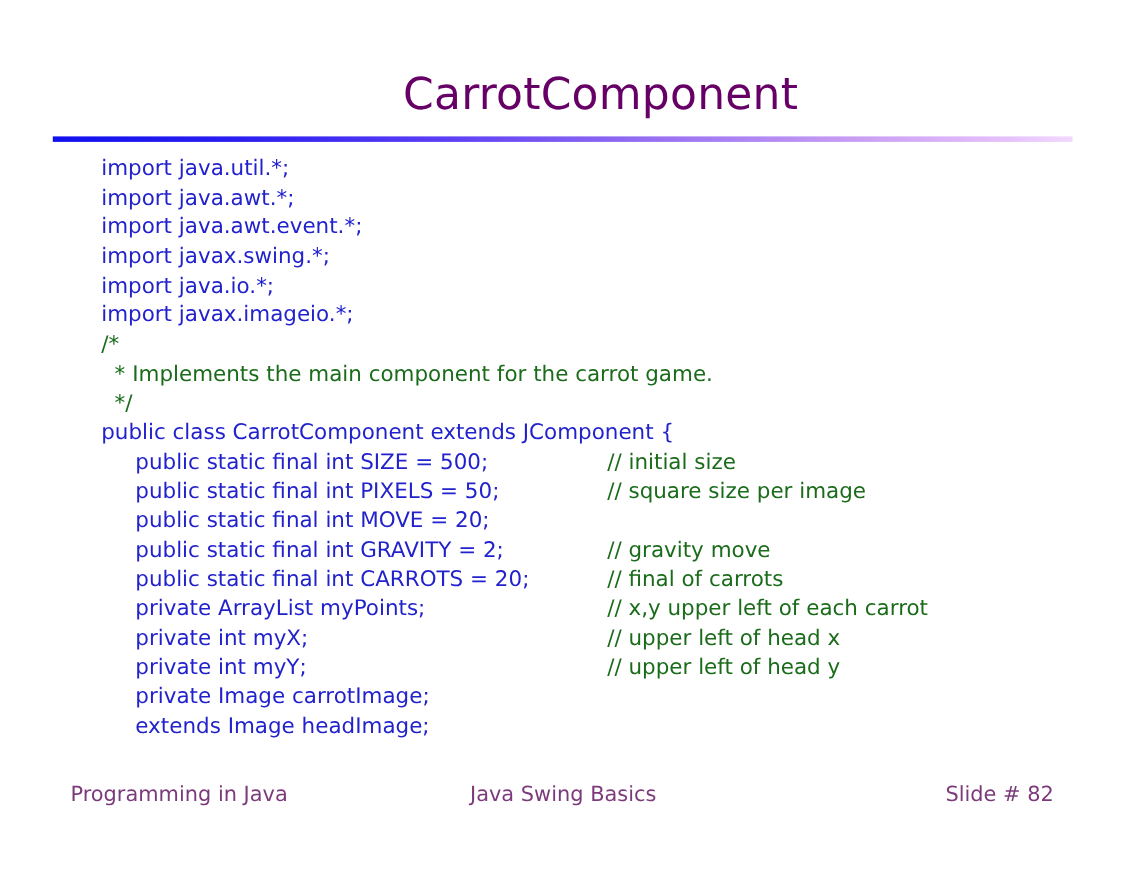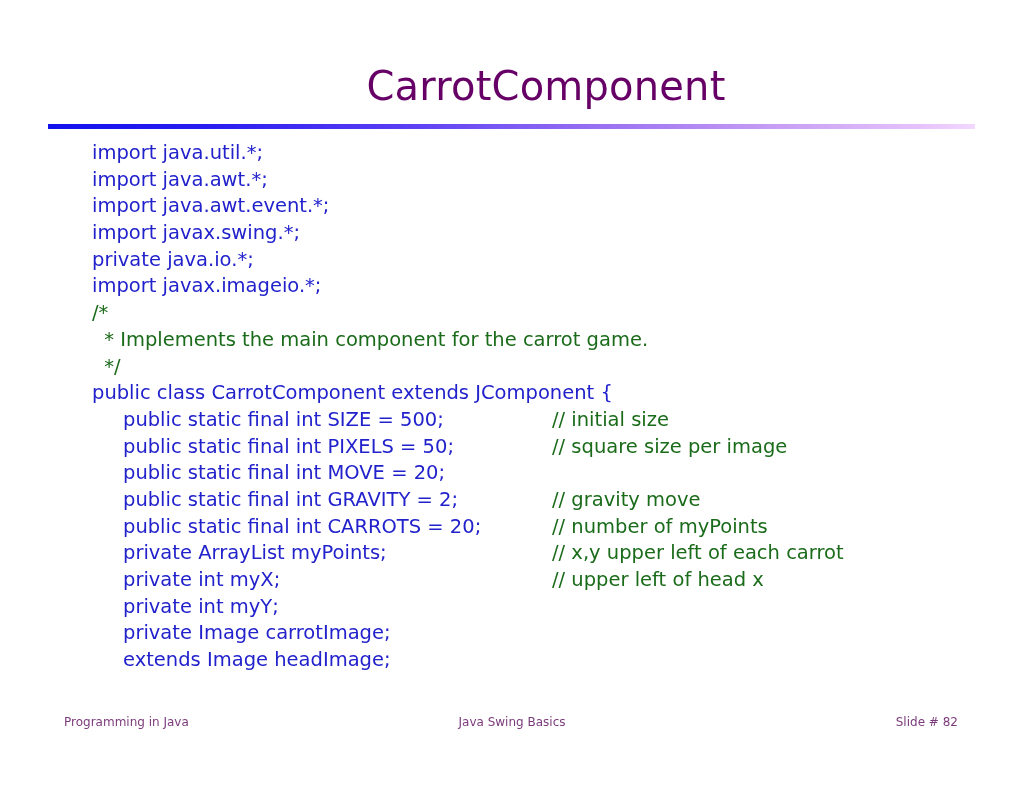--- a/index.html
+++ b/index.html
@@ -94,21 +94,21 @@
     position: absolute;
     left: 0;
     top: 712px;
     width: 1024px;
     height: 26px;
   }
   .footer-item {
     position: absolute;
     top: 0;
     font-family: "DejaVu Sans", sans-serif;
-    font-size: 12px;
+    font-size: 19px;
     line-height: 20px;
     color: #7b3b7b;
     white-space: nowrap;
   }
   .footer-left   { left: 64px; }
   .footer-center { left: 0; width: 1024px; text-align: center; }
   .footer-right  { right: 66px; }
 </style>
 </head>
 <body>
@@ -117,34 +117,34 @@
 
   <div class="slide-title">CarrotComponent</div>
 
   <div class="title-rule"></div>
 
   <div class="code-body">
       <div class="code-line"><span class="code-text tok-code col-0">import java.util.*;</span></div>
       <div class="code-line"><span class="code-text tok-code col-0">import java.awt.*;</span></div>
       <div class="code-line"><span class="code-text tok-code col-0">import java.awt.event.*;</span></div>
       <div class="code-line"><span class="code-text tok-code col-0">import javax.swing.*;</span></div>
-      <div class="code-line"><span class="code-text tok-code col-0">private java.io.*;</span></div>
+      <div class="code-line"><span class="code-text tok-code col-0">import java.io.*;</span></div>
       <div class="code-line"><span class="code-text tok-code col-0">import javax.imageio.*;</span></div>
       <div class="code-line"><span class="code-text tok-comment col-0">/*</span></div>
       <div class="code-line"><span class="code-text tok-comment col-1"> * Implements the main component for the carrot game.</span></div>
       <div class="code-line"><span class="code-text tok-comment col-1"> */</span></div>
       <div class="code-line"><span class="code-text tok-code col-0">public class CarrotComponent extends JComponent {</span></div>
       <div class="code-line"><span class="code-text tok-code col-2">public static final int SIZE = 500;</span><span class="code-text tok-comment col-cmt">// initial size</span></div>
       <div class="code-line"><span class="code-text tok-code col-2">public static final int PIXELS = 50;</span><span class="code-text tok-comment col-cmt">// square size per image</span></div>
       <div class="code-line"><span class="code-text tok-code col-2">public static final int MOVE = 20;</span></div>
       <div class="code-line"><span class="code-text tok-code col-2">public static final int GRAVITY = 2;</span><span class="code-text tok-comment col-cmt">// gravity move</span></div>
-      <div class="code-line"><span class="code-text tok-code col-2">public static final int CARROTS = 20;</span><span class="code-text tok-comment col-cmt">// number of myPoints</span></div>
+      <div class="code-line"><span class="code-text tok-code col-2">public static final int CARROTS = 20;</span><span class="code-text tok-comment col-cmt">// final of carrots</span></div>
       <div class="code-line"><span class="code-text tok-code col-2">private ArrayList myPoints;</span><span class="code-text tok-comment col-cmt">// x,y upper left of each carrot</span></div>
       <div class="code-line"><span class="code-text tok-code col-2">private int myX;</span><span class="code-text tok-comment col-cmt">// upper left of head x</span></div>
-      <div class="code-line"><span class="code-text tok-code col-2">private int myY;</span></div>
+      <div class="code-line"><span class="code-text tok-code col-2">private int myY;</span><span class="code-text tok-comment col-cmt">// upper left of head y</span></div>
       <div class="code-line"><span class="code-text tok-code col-2">private Image carrotImage;</span></div>
       <div class="code-line"><span class="code-text tok-code col-2">extends Image headImage;</span></div>
     </div>
 
   <div class="footer">
     <div class="footer-item footer-left">Programming in Java</div>
     <div class="footer-item footer-center">Java Swing Basics</div>
     <div class="footer-item footer-right">Slide # 82</div>
   </div>
 

